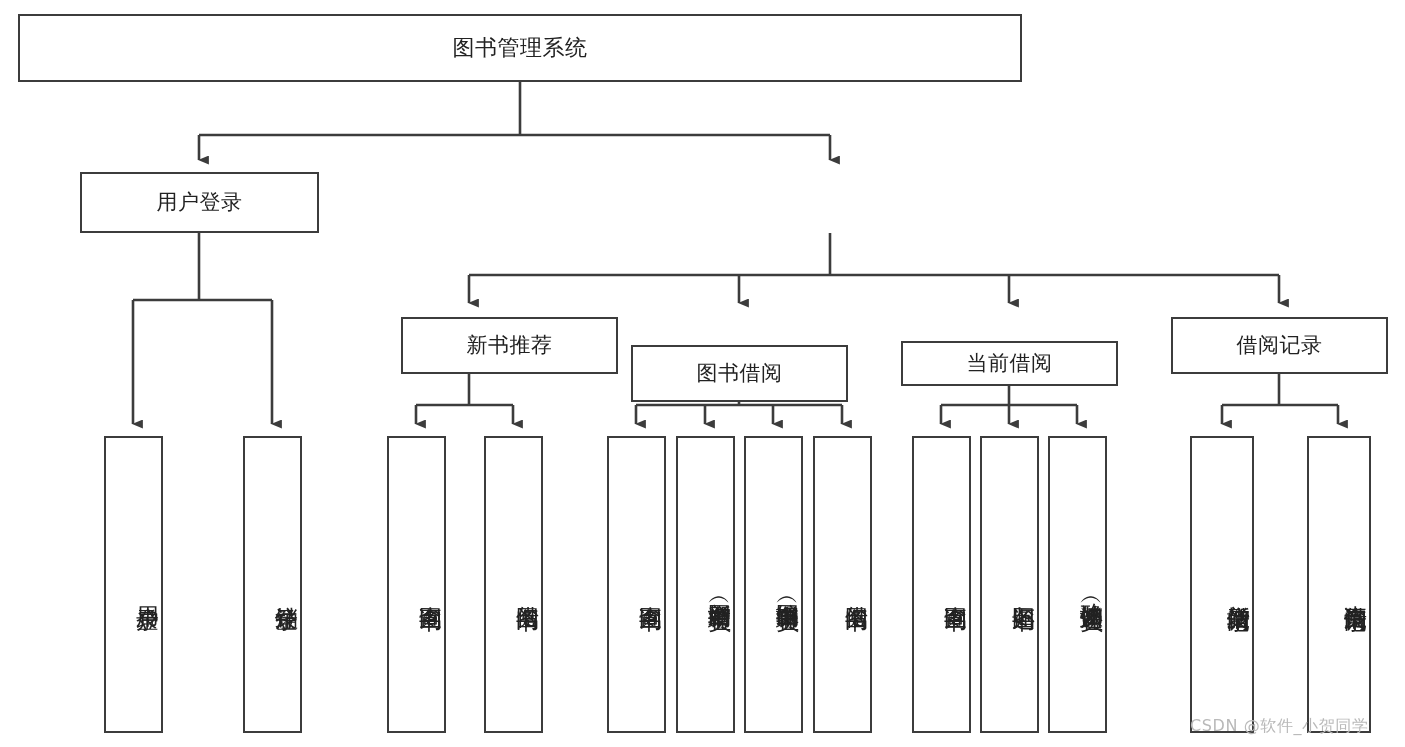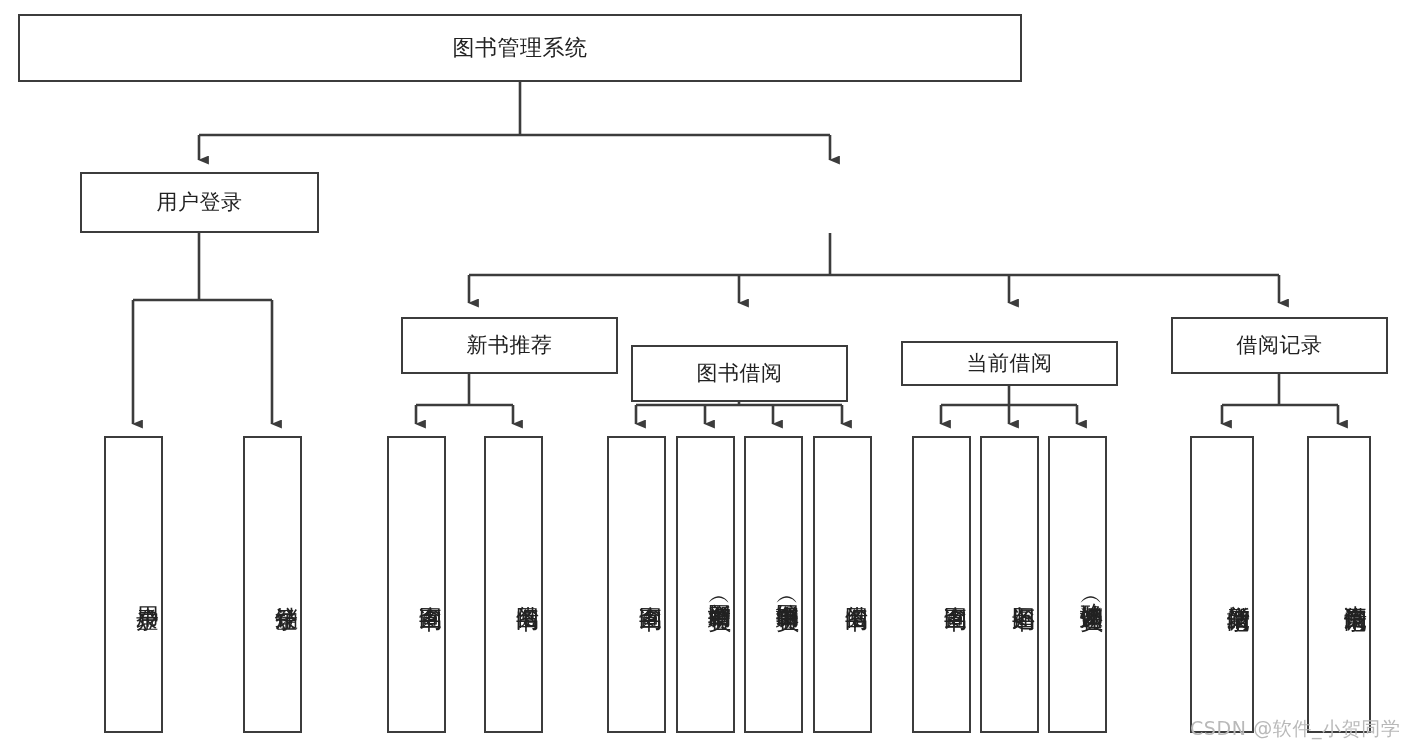--- a/index.html
+++ b/index.html
@@ -58,21 +58,21 @@
   }
   .node-v > span {
     writing-mode: vertical-rl;
     text-orientation: upright;
     display: block;
   }
   .watermark {
     position: absolute;
     left: 1190px;
     top: 716px;
-    font-size: 19px;
+    font-size: 16px;
     color: #b9b9b9;
     letter-spacing: 0.6px;
     white-space: nowrap;
     font-family: "DejaVu Sans", "Liberation Sans", sans-serif;
   }
 </style>
 </head>
 <body>
 
 <div id="canvas">

